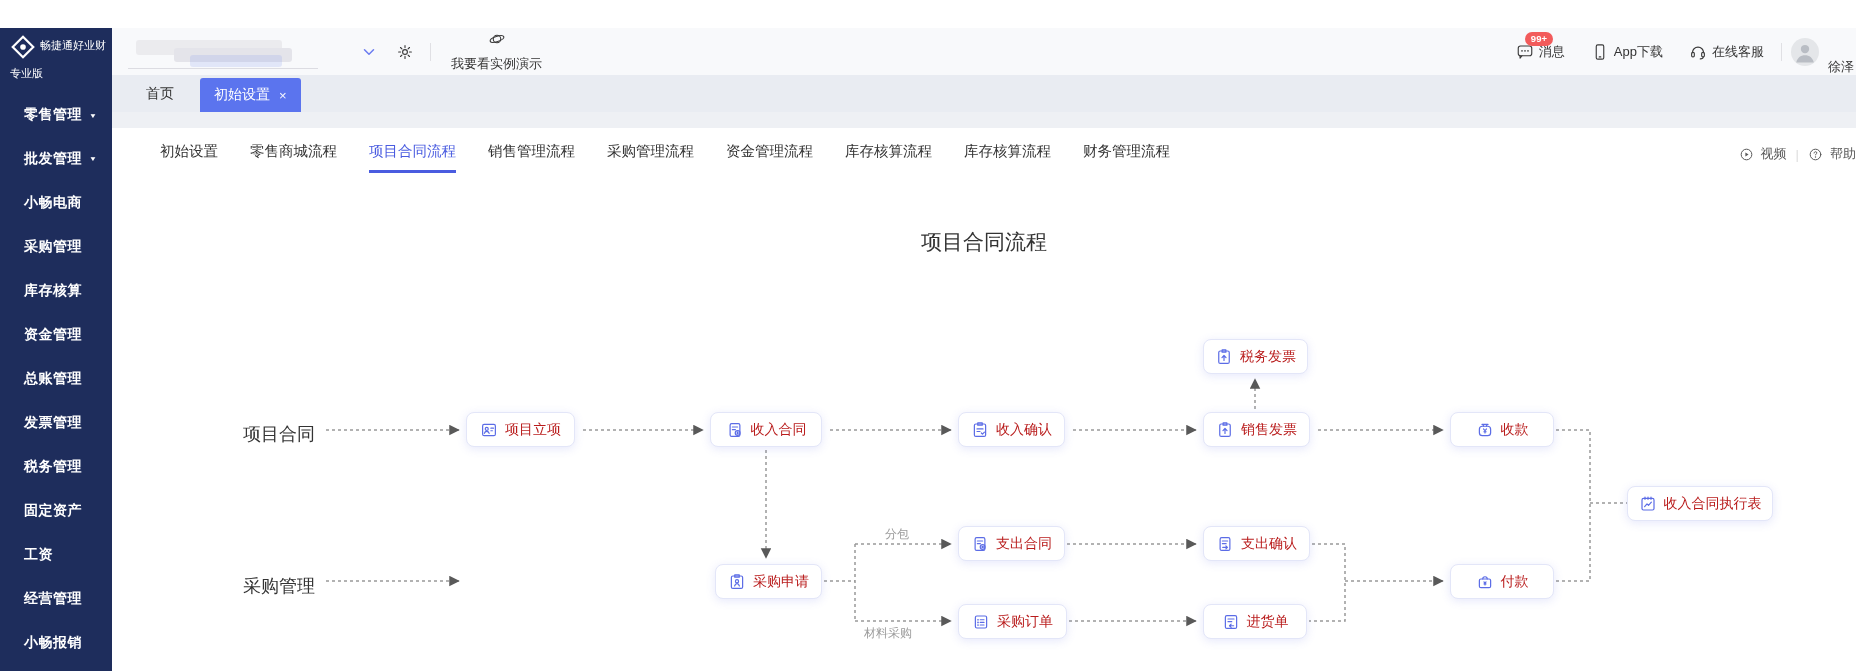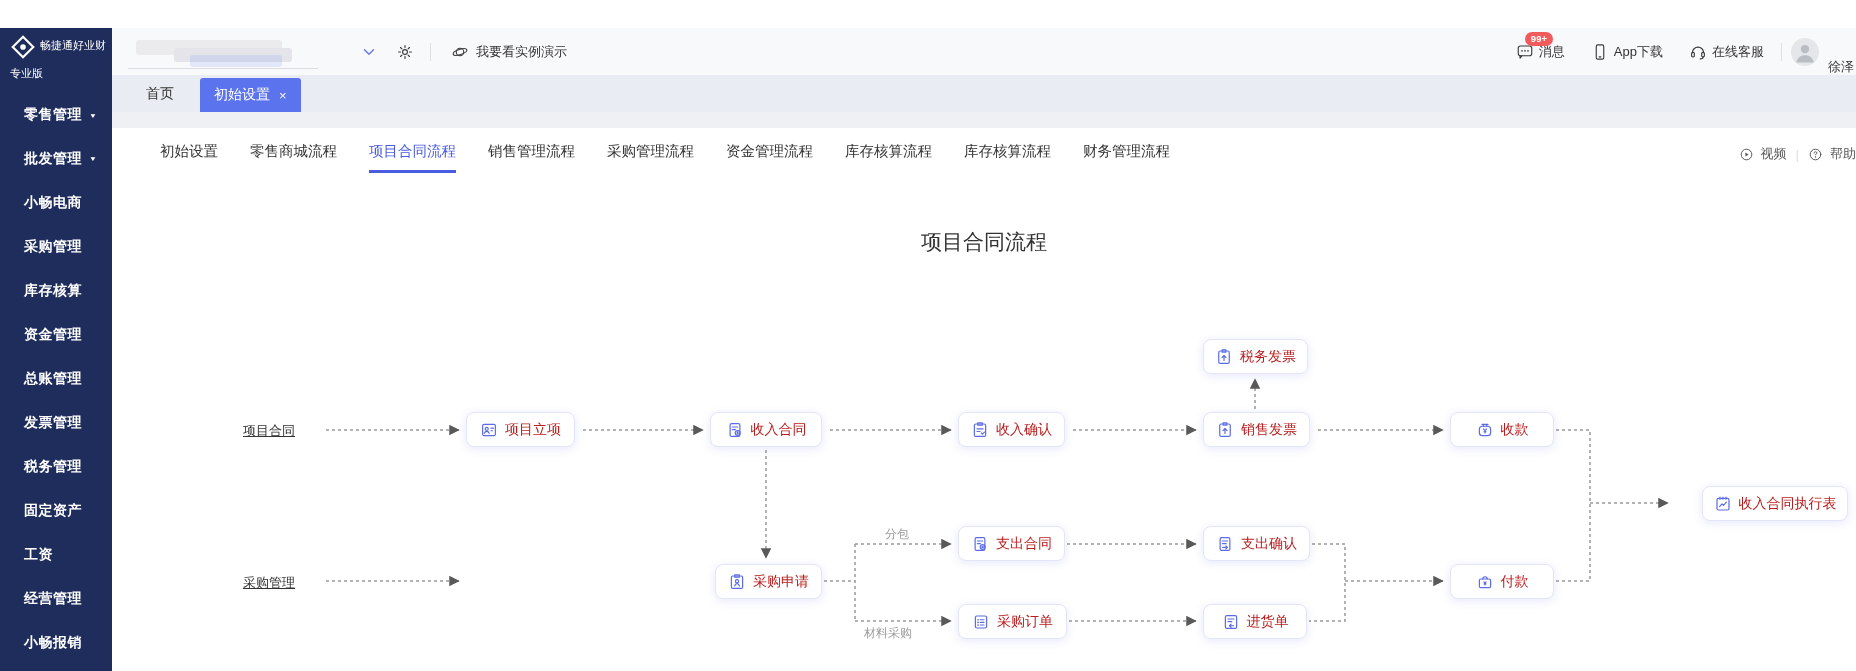--- a/index.html
+++ b/index.html
@@ -25,21 +25,21 @@
   .blur-area { position:relative; margin-left:16px; width:190px; height:34px;
     border-bottom:1px solid #dcdce2; cursor:pointer; }
   .blob { position:absolute; border-radius:3px; }
   .b1 { left:8px; top:5px; width:146px; height:15px; background:#ebebee; }
   .b2 { left:46px; top:13px; width:118px; height:14px; background:#e4e4ea; }
   .b3 { left:62px; top:20px; width:92px; height:12px; background:rgba(122,142,240,.18); }
   .tb-ic { width:18px; height:18px; display:inline-block; vertical-align:middle; }
   .chev { margin-left:42px; cursor:pointer; }
   .gear { margin-left:18px; cursor:pointer; }
   .tb-sep { width:1px; height:18px; background:#e0e0e4; margin-left:16px; }
-  .demo { display:flex; align-items:center; gap:7px; margin-left:20px; cursor:pointer; }
+  .demo { display:flex; align-items:center; gap:7px; margin-left:20px; cursor:pointer;flex-direction:column; }
   .tb-right { margin-left:auto; display:flex; align-items:center; gap:9px; padding-right:2px; }
   .tb-item { display:flex; gap:5px; cursor:pointer; white-space:nowrap; }
   .msg-wrap { position:relative; }
   .badge { position:absolute; top:-11px; left:9px; background:var(--badge,#f25b5b); color:#fff;
     font-size:9.5px; font-weight:700; padding:1.5px 6px; border-radius:9px; }
   .gap14 { width:8px; }
   .avatar { width:28px; height:28px; border-radius:50%; background:#e4e6e9; overflow:hidden; flex:none; }
   .user-name { font-size:13px; color:#333;margin-top:31px; }
 
   
@@ -65,21 +65,21 @@
 
   .flow-title { position:absolute; left:0; top:100px; width:100%; text-align:center;
     font-size:21px; font-weight:500; color:#333; }
 
   .diagram { position:absolute; left:0; top:0; width:1744px; height:543px; }
   .conn-layer { position:absolute; left:0; top:0; }
   .node { position:absolute; height:35px; background:#fff; border:1px solid #e3e6f8; border-radius:8px;
     box-shadow:0 2px 10px rgba(100,115,230,.16); display:flex; align-items:center; justify-content:center;
     gap:7px; font-size:14px; color:#b91c1c; cursor:pointer; }
   .node .nic { width:18px; height:18px; flex:none; }
-  .row-label { position:absolute; font-size:13px; color:#333;text-decoration:underline; }
+  .row-label { position:absolute; font-size:18px; color:#333; }
   .edge-label { position:absolute; font-size:12px; color:#9b9b9b; }
 </style>
 </head>
 <body>
 
 <div class="top-strip"></div>
 
 <aside class="sidebar">
   <div class="logo-block">
     <svg class="logo-mark" viewBox="0 0 24 24">
@@ -307,21 +307,21 @@
           <span>税务发票</span>
         </div>
         <div class="node" style="left: 1338px; top: 284px; width: 104px;">
           <span class="nic"><svg viewBox="0 0 24 24" fill="none" stroke="#5b6ce6" stroke-width="1.6" stroke-linecap="round" stroke-linejoin="round" width="18" height="18">
               <rect x="4.5" y="7" width="15" height="12.5" rx="4"></rect>
               <path d="M8 4.5h8M9.2 4.5l.9 2.5M14.8 4.5l-.9 2.5"></path>
               <path d="M10 10.5l2 2.5 2-2.5M12 13v3M10.5 14.3h3"></path>
             </svg></span>
           <span>收款</span>
         </div>
-        <div class="node" style="left: 1590px; top: 358px; width: 146px;">
+        <div class="node" style="left: 1515px; top: 358px; width: 146px;">
           <span class="nic"><svg viewBox="0 0 24 24" fill="none" stroke="#5b6ce6" stroke-width="1.6" stroke-linecap="round" stroke-linejoin="round" width="18" height="18">
               <rect x="4" y="4.5" width="16" height="15.5" rx="2"></rect>
               <path d="M8 2.8v3M12 2.8v3M16 2.8v3"></path>
               <path d="M7.5 15.5l3.2-3.7 2 2 3.8-4.3"></path>
             </svg></span>
           <span>收入合同执行表</span>
         </div>
         <div class="node" style="left: 603px; top: 436px; width: 107px;">
           <span class="nic"><svg viewBox="0 0 24 24" fill="none" stroke="#5b6ce6" stroke-width="1.6" stroke-linecap="round" stroke-linejoin="round" width="18" height="18">
               <rect x="4.5" y="4" width="15" height="16.5" rx="2"></rect>

